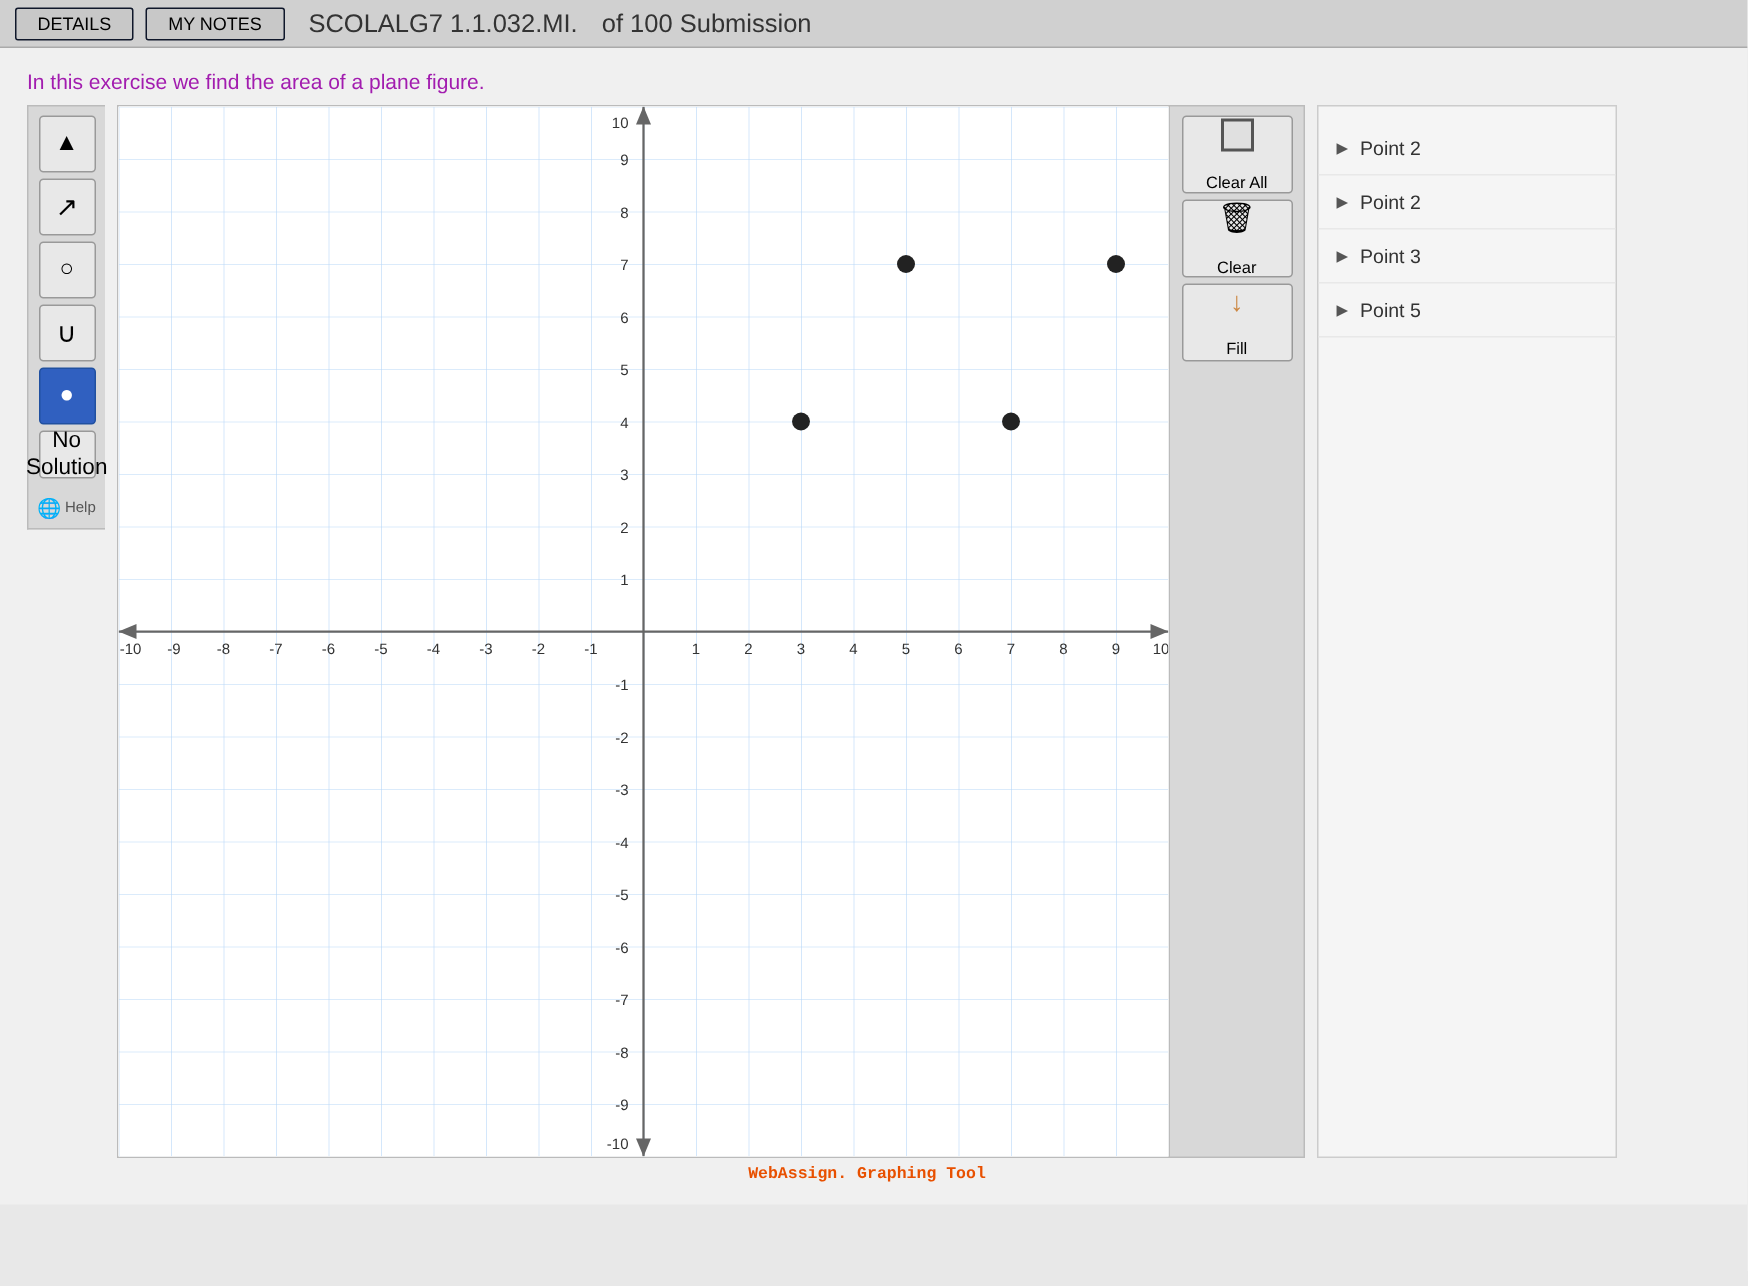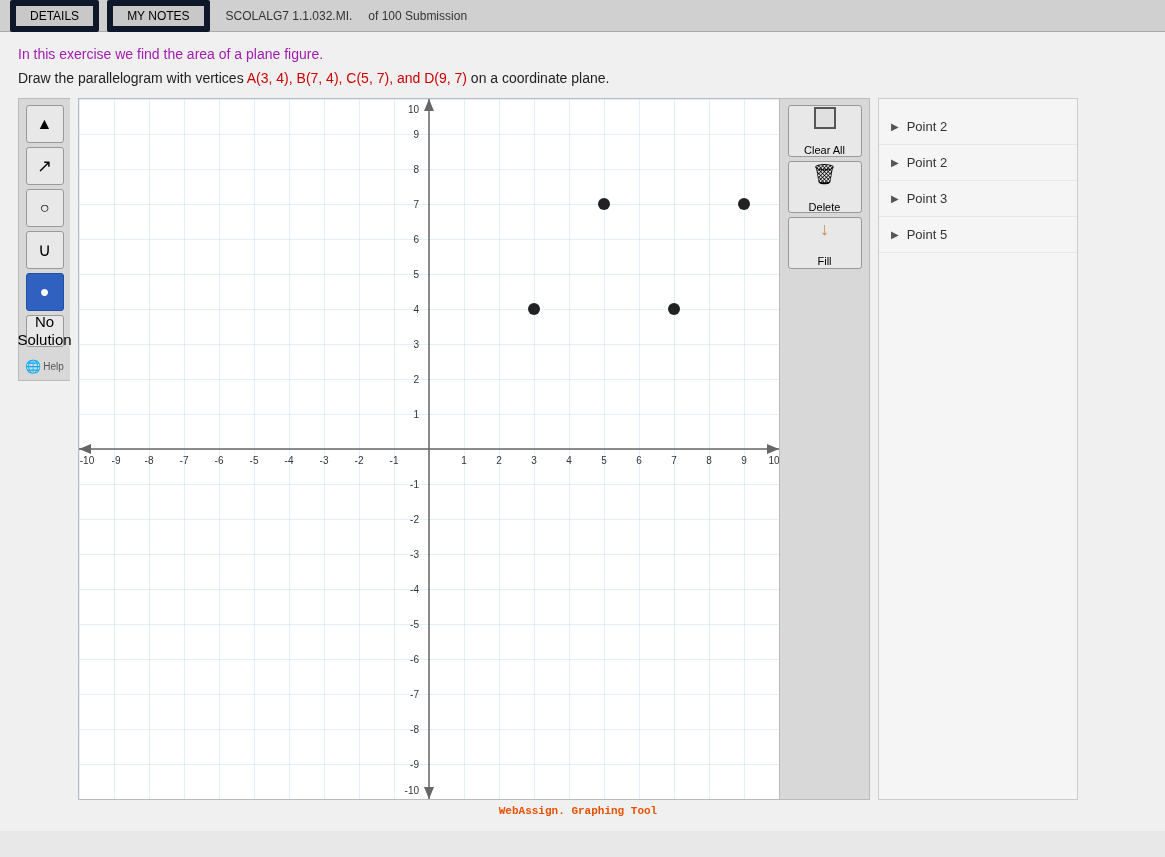--- a/index.html
+++ b/index.html
@@ -14,28 +14,28 @@
       background: #d0d0d0;
       height: 32px;
       display: flex;
       align-items: center;
       padding: 0 10px;
       gap: 8px;
       border-bottom: 1px solid #aaa;
     }
     .top-btn {
       background: #c8c8c8;
-      border: 6px solid #0f172a;
+      border: 1px solid #0f172a;
       padding: 3px 14px;
       font-size: 12px;
       cursor: pointer;
       border-radius: 2px;
     }
     .top-info {
-      font-size: 12px;
+      font-size: 17px;
       color: #333;
       margin-left: 8px;
     }
     .content-area {
       padding: 14px 18px;
       background: #f0f0f0;
     }
     .instruction-text {
       font-size: 14px;
       color: #a21caf;
@@ -188,23 +188,20 @@
 
 <div class="top-bar">
   <button class="top-btn">DETAILS</button>
   <button class="top-btn">MY NOTES</button>
   <span class="top-info">SCOLALG7 1.1.032.MI.</span>
   <span class="top-info">of 100 Submission</span>
 </div>
 
 <div class="content-area">
   <p class="instruction-text">In this exercise we find the area of a plane figure.</p>
-  <p class="problem-text">
-    <span>Draw the parallelogram with vertices </span><span class="highlight">A(3, 4), B(7, 4), C(5, 7), and D(9, 7)</span><span> on a coordinate plane.</span>
-  </p>
 
   <div style="display:flex; align-items:flex-start; gap:8px;">
 
     <div class="toolbar">
       <button class="tool-btn">▲</button>
       <button class="tool-btn" style="font-size:18px;">↗</button>
       <button class="tool-btn">○</button>
       <button class="tool-btn" style="font-size:18px;">∪</button>
       <button class="tool-btn active">●</button>
       <button class="tool-btn-no-solution">No<br>Solution</button>
@@ -292,21 +289,21 @@
           </div>
         </div>
 
         <div class="right-panel">
           <button class="right-btn">
             <div style="width:22px;height:22px;border:2px solid #555;background:#e0e0e0;"></div>
             <span>Clear All</span>
           </button>
           <button class="right-btn">
             <div style="font-size:20px;">🗑</div>
-            <span>Delete</span>
+            <span>Clear</span>
           </button>
           <button class="right-btn">
             <div style="font-size:18px; color:#c84;">↓</div>
             <span>Fill</span>
           </button>
         </div>
 
         <div class="graph-layers-panel">
           <div class="layer-item">
             <span class="layer-arrow">▶</span>

